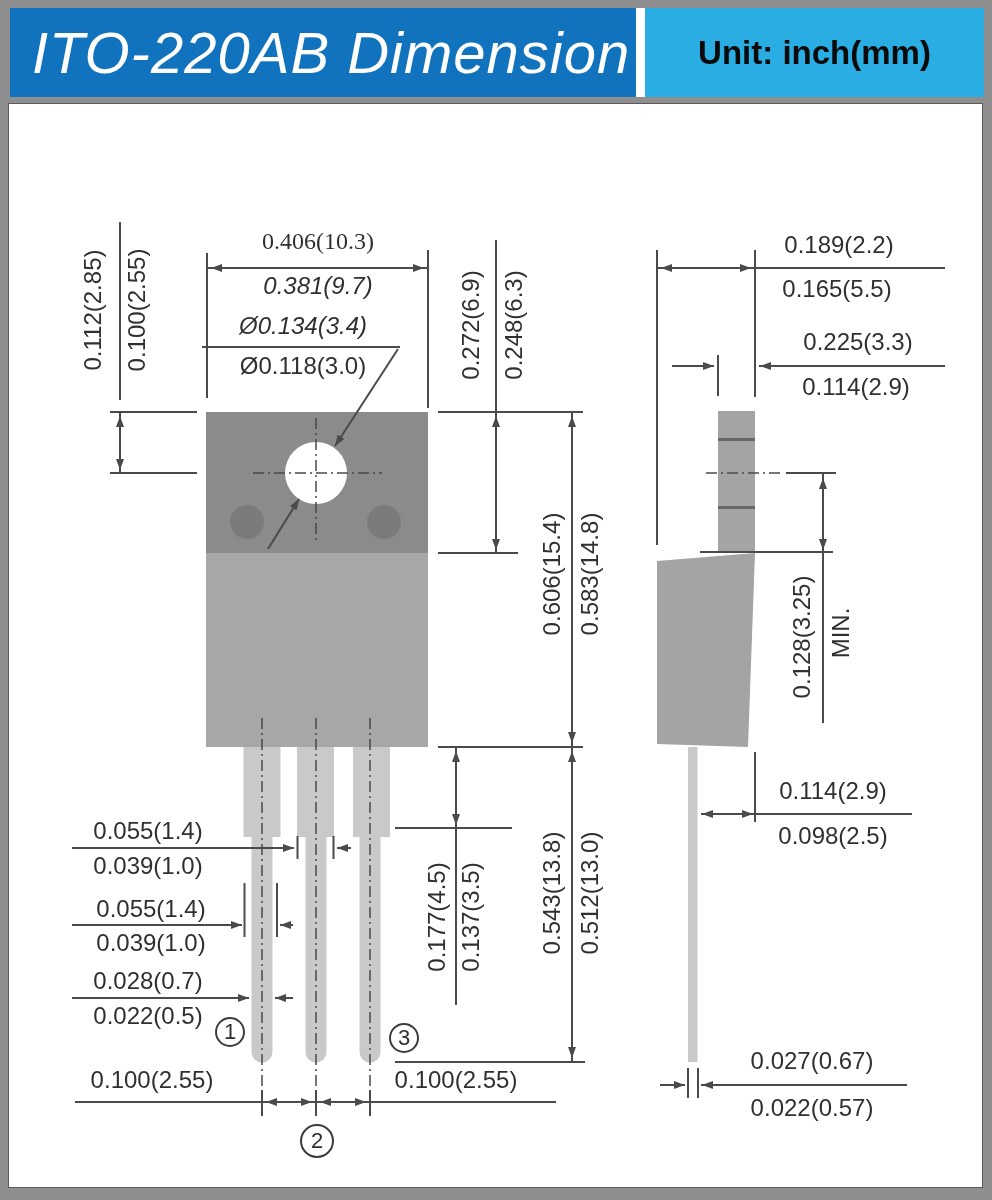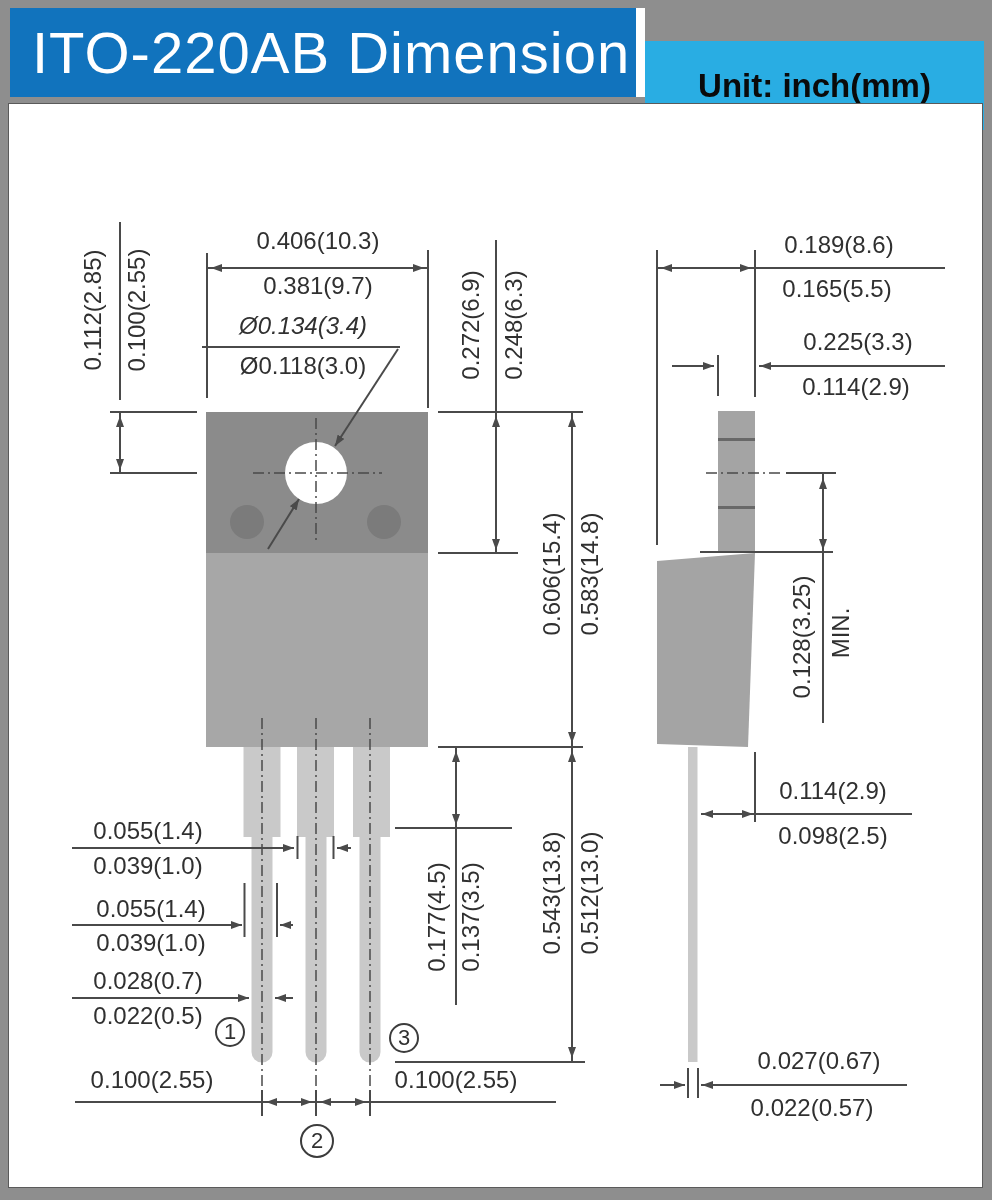--- a/index.html
+++ b/index.html
@@ -7,28 +7,28 @@
     width:992px;height:1200px;
     background:var(--frame_bg,#8e8e8e);
     position:relative;overflow:hidden;
     font-family:"Liberation Sans", sans-serif;
   }
   #titlebar{
     position:absolute;left:10px;top:8px;width:626px;height:89px;
     background:var(--title_bg,#1173bd);
     color:#ffffff;font-size:58px;font-weight:500;
     display:flex;align-items:center;padding-left:22px;box-sizing:border-box;
-    letter-spacing:1px;white-space:nowrap;
+    letter-spacing:1px;white-space:nowrap;font-style:italic;
   }
   #titlegap{position:absolute;left:636px;top:8px;width:9px;height:89px;background:#ffffff;}
   #unitbox{
     position:absolute;left:645px;top:8px;width:339px;height:89px;
     background:var(--unit_bg,#29ade3);
     color:#0a0a0a;font-size:33px;font-weight:bold;
-    display:flex;align-items:center;justify-content:center;white-space:nowrap;margin-top:33px;
+    display:flex;align-items:center;justify-content:center;white-space:nowrap;
   }
   #panel{
     position:absolute;left:8px;top:103px;width:975px;height:1085px;
     background:var(--panel_bg,#ffffff);
     border:1px solid #5a5a5a;box-sizing:border-box;
   }
   #drawing{position:absolute;left:0;top:0;width:992px;height:1200px;}
   .dim,.rdim{
     position:absolute;font-size:24px;color:var(--text_color,#303030);
     white-space:nowrap;line-height:26px;text-align:center;
@@ -180,22 +180,22 @@
     <line class="dl" x1="732" y1="814" x2="753" y2="814" marker-end="url(#ar)"></line>
 
     <line class="dl" x1="688" y1="1068" x2="688" y2="1098"></line>
     <line class="dl" x1="698" y1="1068" x2="698" y2="1098"></line>
     <line class="dl" x1="660" y1="1085" x2="685" y2="1085" marker-end="url(#ar)"></line>
     <line class="dl" x1="701" y1="1085" x2="907" y2="1085"></line>
     <line class="dl" x1="723" y1="1085" x2="702" y2="1085" marker-end="url(#ar)"></line>
   </g>
 </svg>
 
-<div class="dim" style="left:318px;top:241px;">0.406(10.3)</div>
-<div class="dim" style="left:318px;top:286px;">0.381(9.7)</div>
+<div class="dim" style="left:318px;top:241px;font-family:Liberation Serif, serif;">0.406(10.3)</div>
+<div class="dim" style="left:318px;top:286px;font-style:italic;">0.381(9.7)</div>
 <div class="dim" style="left:303px;top:326px;font-style:italic;">Ø0.134(3.4)</div>
 <div class="dim" style="left:303px;top:366px;">Ø0.118(3.0)</div>
 <div class="rdim" style="left:93px;top:310px;">0.112(2.85)</div>
 <div class="rdim" style="left:137px;top:310px;">0.100(2.55)</div>
 <div class="rdim" style="left:471px;top:325px;">0.272(6.9)</div>
 <div class="rdim" style="left:514px;top:325px;">0.248(6.3)</div>
 <div class="rdim" style="left:552px;top:574px;">0.606(15.4)</div>
 <div class="rdim" style="left:590px;top:574px;">0.583(14.8)</div>
 <div class="dim" style="left:148px;top:831px;">0.055(1.4)</div>
 <div class="dim" style="left:148px;top:866px;">0.039(1.0)</div>
@@ -207,22 +207,22 @@
 <div class="rdim" style="left:471px;top:917px;">0.137(3.5)</div>
 <div class="rdim" style="left:552px;top:893px;">0.543(13.8)</div>
 <div class="rdim" style="left:590px;top:893px;">0.512(13.0)</div>
 <div class="dim" style="left:152px;top:1080px;">0.100(2.55)</div>
 <div class="dim" style="left:456px;top:1080px;">0.100(2.55)</div>
 
 <div class="pinmark" style="left:230px;top:1032px;">1</div>
 <div class="pinmark" style="left:317px;top:1141px;width:34px;height:34px;">2</div>
 <div class="pinmark" style="left:404px;top:1038px;">3</div>
 
-<div class="dim" style="left:839px;top:245px;">0.189(8.6)</div>
+<div class="dim" style="left:839px;top:245px;">0.189(2.2)</div>
 <div class="dim" style="left:837px;top:289px;">0.165(5.5)</div>
 <div class="dim" style="left:858px;top:342px;">0.225(3.3)</div>
 <div class="dim" style="left:856px;top:387px;">0.114(2.9)</div>
 <div class="rdim" style="left:802px;top:637px;">0.128(3.25)</div>
 <div class="rdim" style="left:841px;top:633px;">MIN.</div>
 <div class="dim" style="left:833px;top:791px;">0.114(2.9)</div>
 <div class="dim" style="left:833px;top:836px;">0.098(2.5)</div>
-<div class="dim" style="left:812px;top:1061px;margin-left:7px;">0.027(0.67)</div>
+<div class="dim" style="left:812px;top:1061px;">0.027(0.67)</div>
 <div class="dim" style="left:812px;top:1108px;text-align:right;">0.022(0.57)</div>
 
 </body></html>

